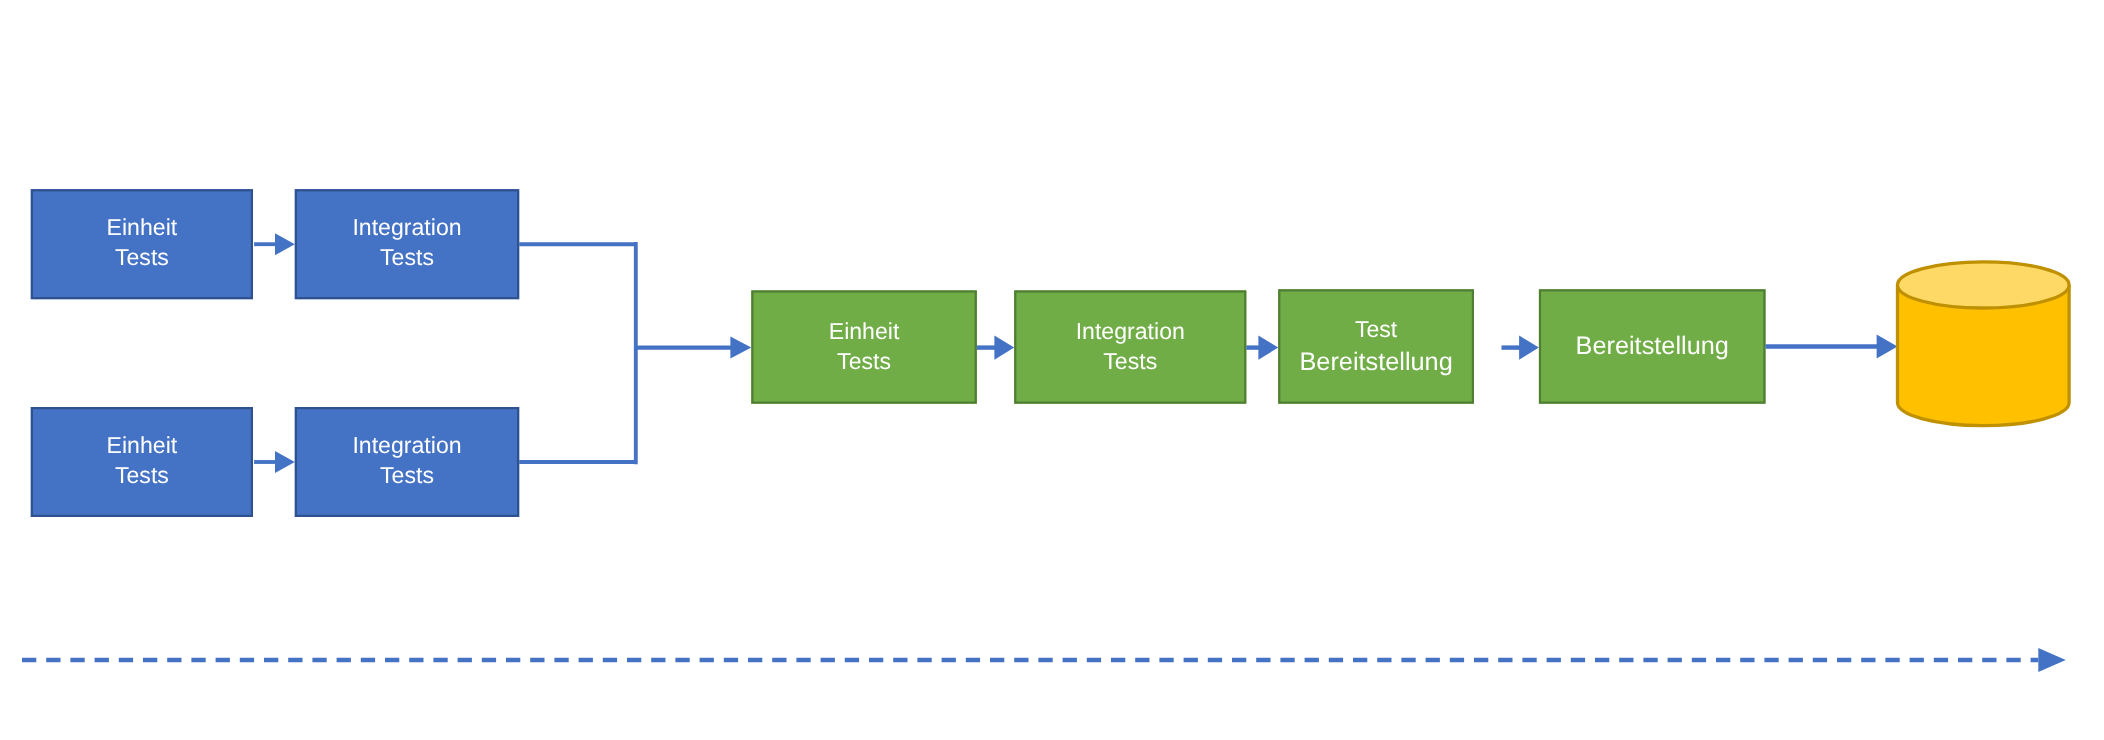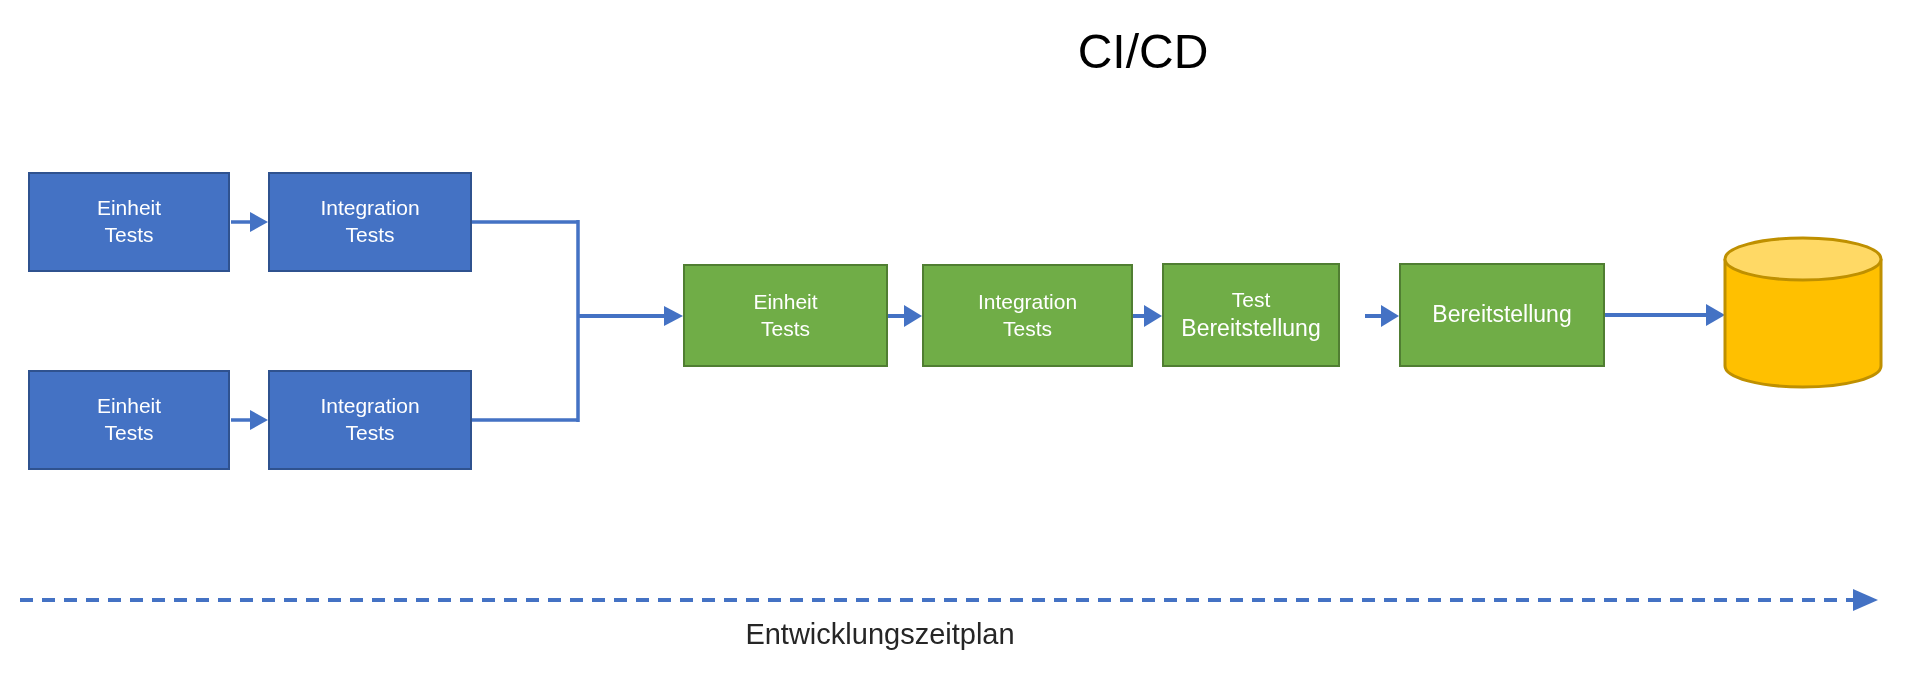--- a/index.html
+++ b/index.html
@@ -58,21 +58,20 @@
     color:var(--timeline-label-color);
     text-align:center;
     white-space:nowrap;
   }
 </style>
 </head>
 <body>
 
 <div id="canvas">
 
-  <div class="title" style="left:993px;top:24px;width:300px;">CI/CD</div>
 
   <div class="node blue-node" style="left:28px;top:172px;width:202px;height:100px;">
     <span class="t-sm">Einheit</span>
     <span class="t-lg">Tests</span>
   </div>
   <div class="node blue-node" style="left:268px;top:172px;width:204px;height:100px;">
     <span class="t-lg">Integration</span>
     <span class="t-lg">Tests</span>
   </div>
   <div class="node blue-node" style="left:28px;top:370px;width:202px;height:100px;">
@@ -128,15 +127,14 @@
 
     <g>
       <path class="cyl-body" d="M1725,259 V366 A78,21 0 0 0 1881,366 V259"></path>
       <ellipse class="cyl-top" cx="1803" cy="259" rx="78" ry="21"></ellipse>
     </g>
 
     <line class="timeline-line" x1="20" y1="600" x2="1853" y2="600"></line>
     <polygon class="arrowhead" points="1853,589 1878,600 1853,611"></polygon>
   </svg>
 
-  <div class="timeline-label" style="left:730px;top:618px;width:300px;">Entwicklungszeitplan</div>
 
 </div>
 
 </body></html>

